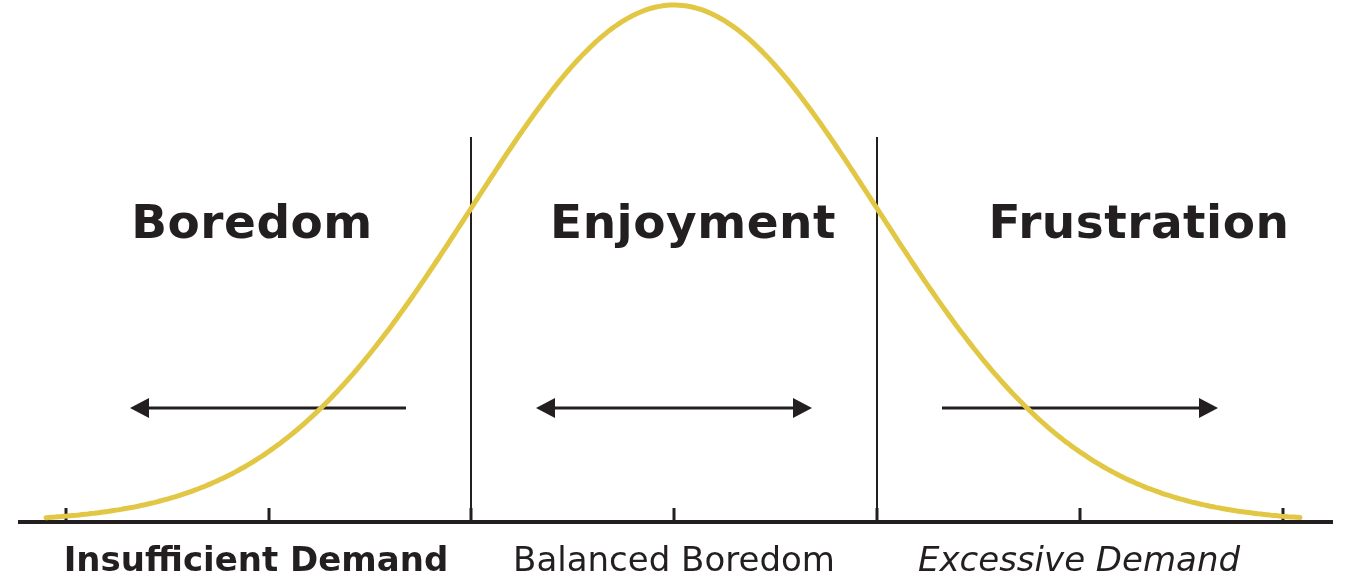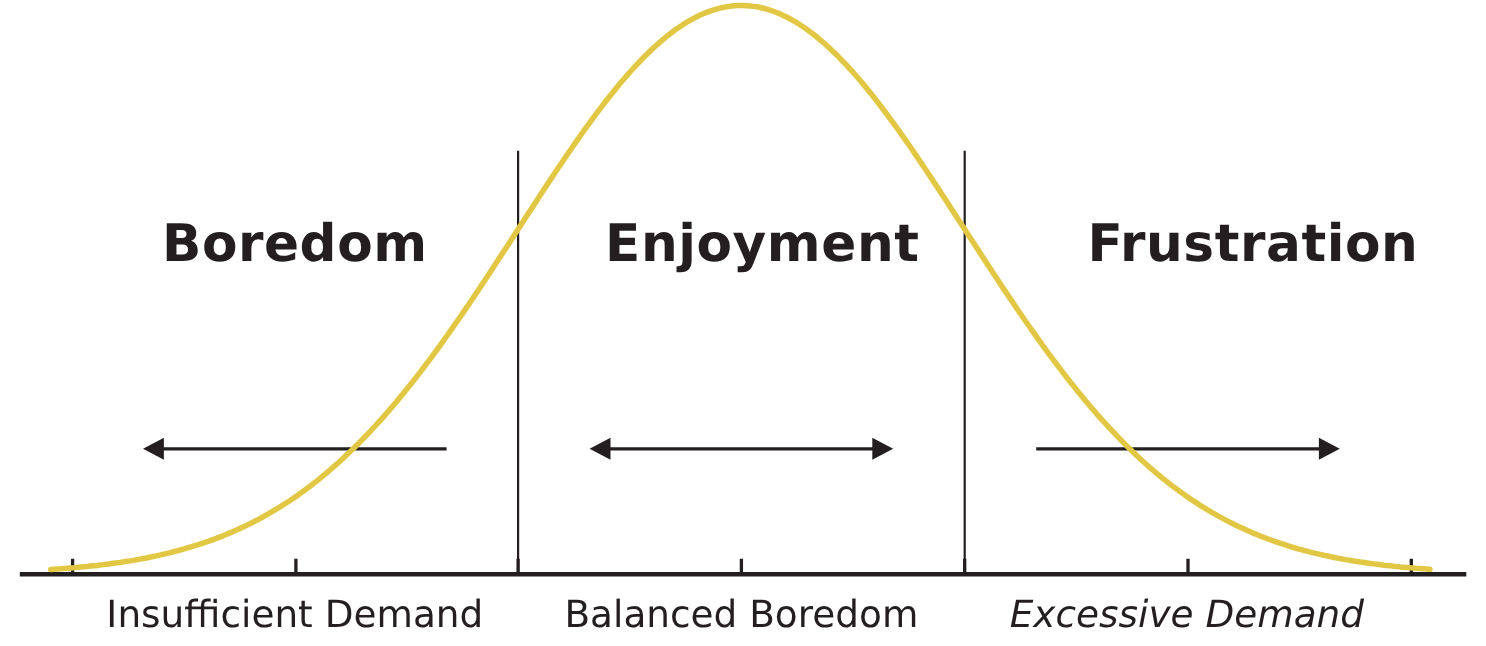--- a/index.html
+++ b/index.html
@@ -73,19 +73,19 @@
     <polygon points="812,408 793,398 793,418" fill="#231f20"></polygon>
   </g>
   <g>
     <line x1="942" y1="408" x2="1202" y2="408" stroke="#231f20" stroke-width="3"></line>
     <polygon points="1218,408 1199,398 1199,418" fill="#231f20"></polygon>
   </g>
 
   <path id="bell-curve" fill="none" stroke="#e2c744" stroke-width="5" stroke-linecap="round" d="M46.0 517.7 L49.0 517.5 L52.0 517.3 L55.0 517.1 L58.0 516.8 L61.0 516.6 L64.0 516.3 L67.0 516.1 L70.0 515.8 L73.0 515.5 L76.0 515.3 L79.0 515.0 L82.0 514.6 L85.0 514.3 L88.0 514.0 L91.0 513.6 L94.0 513.3 L97.0 512.9 L100.0 512.5 L103.0 512.1 L106.0 511.7 L109.0 511.3 L112.0 510.8 L115.0 510.3 L118.0 509.9 L121.0 509.4 L124.0 508.8 L127.0 508.3 L130.0 507.7 L133.0 507.2 L136.0 506.6 L139.0 506.0 L142.0 505.3 L145.0 504.7 L148.0 504.0 L151.0 503.3 L154.0 502.6 L157.0 501.8 L160.0 501.0 L163.0 500.2 L166.0 499.4 L169.0 498.6 L172.0 497.7 L175.0 496.8 L178.0 495.9 L181.0 494.9 L184.0 493.9 L187.0 492.9 L190.0 491.9 L193.0 490.8 L196.0 489.7 L199.0 488.5 L202.0 487.4 L205.0 486.2 L208.0 484.9 L211.0 483.6 L214.0 482.3 L217.0 481.0 L220.0 479.6 L223.0 478.2 L226.0 476.7 L229.0 475.2 L232.0 473.7 L235.0 472.1 L238.0 470.5 L241.0 468.8 L244.0 467.2 L247.0 465.4 L250.0 463.6 L253.0 461.8 L256.0 459.9 L259.0 458.0 L262.0 456.1 L265.0 454.1 L268.0 452.0 L271.0 449.9 L274.0 447.8 L277.0 445.6 L280.0 443.4 L283.0 441.1 L286.0 438.8 L289.0 436.4 L292.0 434.0 L295.0 431.5 L298.0 429.0 L301.0 426.4 L304.0 423.8 L307.0 421.1 L310.0 418.4 L313.0 415.6 L316.0 412.8 L319.0 409.9 L322.0 407.0 L325.0 404.1 L328.0 401.0 L331.0 398.0 L334.0 394.8 L337.0 391.7 L340.0 388.4 L343.0 385.2 L346.0 381.9 L349.0 378.5 L352.0 375.1 L355.0 371.6 L358.0 368.1 L361.0 364.5 L364.0 360.9 L367.0 357.2 L370.0 353.5 L373.0 349.8 L376.0 346.0 L379.0 342.1 L382.0 338.3 L385.0 334.3 L388.0 330.4 L391.0 326.4 L394.0 322.3 L397.0 318.2 L400.0 314.1 L403.0 309.9 L406.0 305.7 L409.0 301.5 L412.0 297.2 L415.0 292.9 L418.0 288.6 L421.0 284.2 L424.0 279.8 L427.0 275.4 L430.0 270.9 L433.0 266.5 L436.0 262.0 L439.0 257.5 L442.0 252.9 L445.0 248.4 L448.0 243.8 L451.0 239.2 L454.0 234.6 L457.0 230.0 L460.0 225.4 L463.0 220.8 L466.0 216.1 L469.0 211.5 L472.0 206.9 L475.0 202.2 L478.0 197.6 L481.0 193.0 L484.0 188.4 L487.0 183.8 L490.0 179.2 L493.0 174.6 L496.0 170.0 L499.0 165.5 L502.0 160.9 L505.0 156.4 L508.0 151.9 L511.0 147.5 L514.0 143.0 L517.0 138.6 L520.0 134.3 L523.0 129.9 L526.0 125.7 L529.0 121.4 L532.0 117.2 L535.0 113.0 L538.0 108.9 L541.0 104.9 L544.0 100.8 L547.0 96.9 L550.0 93.0 L553.0 89.1 L556.0 85.4 L559.0 81.6 L562.0 78.0 L565.0 74.4 L568.0 70.9 L571.0 67.4 L574.0 64.1 L577.0 60.8 L580.0 57.6 L583.0 54.4 L586.0 51.4 L589.0 48.4 L592.0 45.5 L595.0 42.7 L598.0 40.0 L601.0 37.4 L604.0 34.8 L607.0 32.4 L610.0 30.1 L613.0 27.8 L616.0 25.7 L619.0 23.6 L622.0 21.7 L625.0 19.8 L628.0 18.1 L631.0 16.5 L634.0 14.9 L637.0 13.5 L640.0 12.2 L643.0 11.0 L646.0 9.9 L649.0 8.9 L652.0 8.0 L655.0 7.3 L658.0 6.6 L661.0 6.1 L664.0 5.6 L667.0 5.3 L670.0 5.1 L673.0 5.0 L676.0 5.0 L679.0 5.2 L682.0 5.4 L685.0 5.8 L688.0 6.2 L691.0 6.8 L694.0 7.5 L697.0 8.3 L700.0 9.2 L703.0 10.2 L706.0 11.4 L709.0 12.6 L712.0 14.0 L715.0 15.4 L718.0 17.0 L721.0 18.7 L724.0 20.4 L727.0 22.3 L730.0 24.3 L733.0 26.4 L736.0 28.6 L739.0 30.8 L742.0 33.2 L745.0 35.7 L748.0 38.2 L751.0 40.9 L754.0 43.6 L757.0 46.5 L760.0 49.4 L763.0 52.4 L766.0 55.5 L769.0 58.6 L772.0 61.9 L775.0 65.2 L778.0 68.6 L781.0 72.1 L784.0 75.6 L787.0 79.2 L790.0 82.9 L793.0 86.6 L796.0 90.4 L799.0 94.3 L802.0 98.2 L805.0 102.2 L808.0 106.2 L811.0 110.3 L814.0 114.4 L817.0 118.6 L820.0 122.8 L823.0 127.1 L826.0 131.4 L829.0 135.7 L832.0 140.1 L835.0 144.5 L838.0 149.0 L841.0 153.4 L844.0 157.9 L847.0 162.4 L850.0 167.0 L853.0 171.5 L856.0 176.1 L859.0 180.7 L862.0 185.3 L865.0 189.9 L868.0 194.5 L871.0 199.2 L874.0 203.8 L877.0 208.4 L880.0 213.1 L883.0 217.7 L886.0 222.3 L889.0 226.9 L892.0 231.6 L895.0 236.2 L898.0 240.8 L901.0 245.3 L904.0 249.9 L907.0 254.4 L910.0 259.0 L913.0 263.5 L916.0 268.0 L919.0 272.4 L922.0 276.9 L925.0 281.3 L928.0 285.7 L931.0 290.0 L934.0 294.3 L937.0 298.6 L940.0 302.9 L943.0 307.1 L946.0 311.3 L949.0 315.5 L952.0 319.6 L955.0 323.7 L958.0 327.7 L961.0 331.7 L964.0 335.6 L967.0 339.6 L970.0 343.4 L973.0 347.3 L976.0 351.0 L979.0 354.8 L982.0 358.5 L985.0 362.1 L988.0 365.7 L991.0 369.3 L994.0 372.8 L997.0 376.2 L1000.0 379.6 L1003.0 383.0 L1006.0 386.3 L1009.0 389.5 L1012.0 392.7 L1015.0 395.9 L1018.0 399.0 L1021.0 402.0 L1024.0 405.1 L1027.0 408.0 L1030.0 410.9 L1033.0 413.8 L1036.0 416.6 L1039.0 419.3 L1042.0 422.0 L1045.0 424.7 L1048.0 427.3 L1051.0 429.8 L1054.0 432.3 L1057.0 434.8 L1060.0 437.2 L1063.0 439.6 L1066.0 441.9 L1069.0 444.1 L1072.0 446.4 L1075.0 448.5 L1078.0 450.6 L1081.0 452.7 L1084.0 454.7 L1087.0 456.7 L1090.0 458.7 L1093.0 460.6 L1096.0 462.4 L1099.0 464.2 L1102.0 466.0 L1105.0 467.7 L1108.0 469.4 L1111.0 471.0 L1114.0 472.6 L1117.0 474.2 L1120.0 475.7 L1123.0 477.2 L1126.0 478.7 L1129.0 480.1 L1132.0 481.4 L1135.0 482.8 L1138.0 484.1 L1141.0 485.3 L1144.0 486.6 L1147.0 487.8 L1150.0 488.9 L1153.0 490.0 L1156.0 491.1 L1159.0 492.2 L1162.0 493.3 L1165.0 494.3 L1168.0 495.2 L1171.0 496.2 L1174.0 497.1 L1177.0 498.0 L1180.0 498.9 L1183.0 499.7 L1186.0 500.5 L1189.0 501.3 L1192.0 502.1 L1195.0 502.8 L1198.0 503.5 L1201.0 504.2 L1204.0 504.9 L1207.0 505.5 L1210.0 506.2 L1213.0 506.8 L1216.0 507.4 L1219.0 507.9 L1222.0 508.5 L1225.0 509.0 L1228.0 509.5 L1231.0 510.0 L1234.0 510.5 L1237.0 511.0 L1240.0 511.4 L1243.0 511.8 L1246.0 512.2 L1249.0 512.6 L1252.0 513.0 L1255.0 513.4 L1258.0 513.8 L1261.0 514.1 L1264.0 514.4 L1267.0 514.7 L1270.0 515.1 L1273.0 515.4 L1276.0 515.6 L1279.0 515.9 L1282.0 516.2 L1285.0 516.4 L1288.0 516.7 L1291.0 516.9 L1294.0 517.1 L1297.0 517.3 L1300.0 517.5"></path>
 </svg>
 
-<div class="zone-title" style="left:268px;text-align:right;">Boredom</div>
+<div class="zone-title" style="left:252px;text-align:right;">Boredom</div>
 <div class="zone-title" style="left:673px;margin-left:20px;">Enjoyment</div>
 <div class="zone-title" style="left:1139px;">Frustration</div>
 
-<div class="axis-label" style="left:268px;">Insufficient Demand</div>
+<div class="axis-label" style="left:256px;font-weight:bold;">Insufficient Demand</div>
 <div class="axis-label" style="left:674px;">Balanced Boredom</div>
 <div class="axis-label" style="left:1079px;font-style:italic;">Excessive Demand</div>
 
 </body></html>

